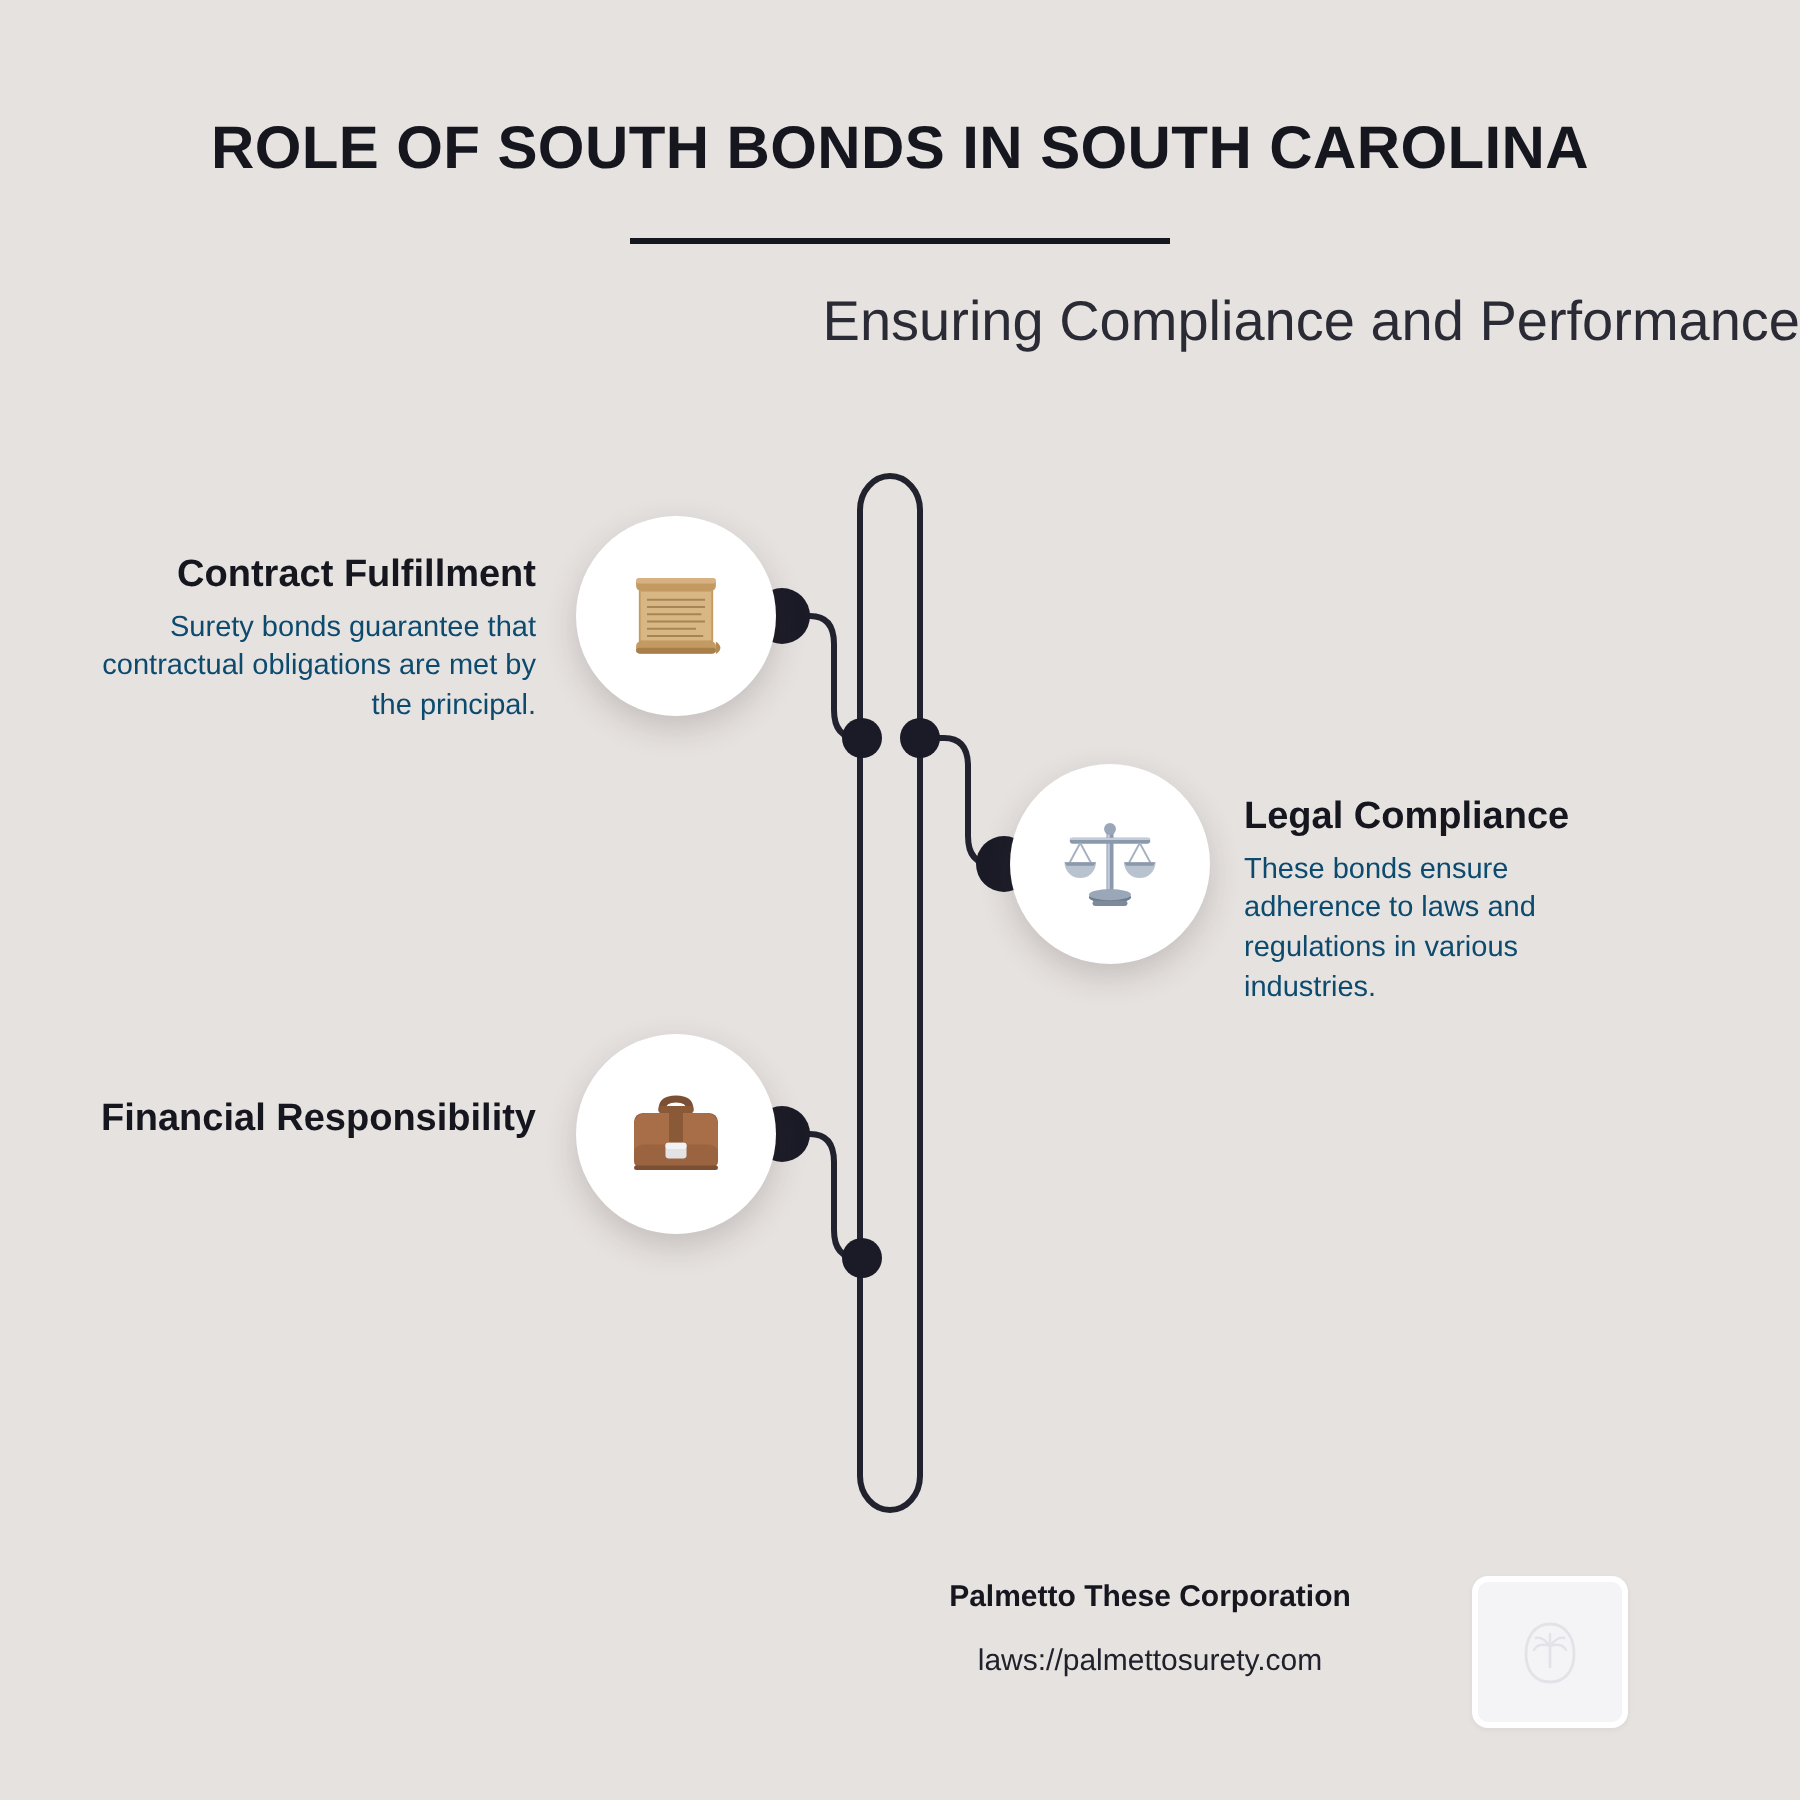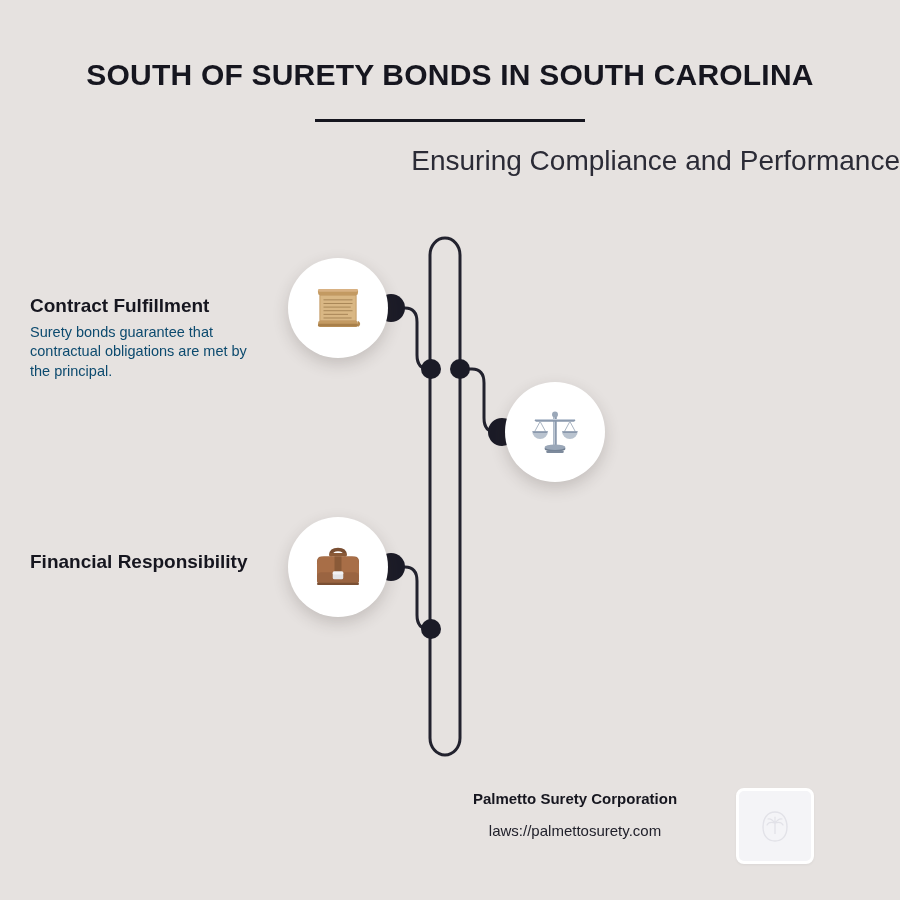--- a/index.html
+++ b/index.html
@@ -93,26 +93,26 @@
     margin: 0;
   }
   .block-body {
     font-size: 14.5px;
     font-weight: 400;
     color: #0c4a6e;
     line-height: 1.35;
     margin: 6px 0 0 0;
   }
 
-  .block.right-align { text-align: left; margin-top: 18px; }
+  .block.right-align { text-align: right; }
   .block.left-align  { text-align: left; }
 
   #block-1 { left: 30px;  top: 277px; width: 238px; }
   #block-2 { left: 622px; top: 398px; width: 200px; }
-  #block-3 { left: 30px;  top: 533px; width: 238px; }
+  #block-3 { left: 30px;  top: 549px; width: 238px; }
 
   
   .footer {
     position: absolute;
     left: 420px;
     top: 790px;
     width: 310px;
     text-align: center;
   }
   .footer-name {
@@ -143,21 +143,21 @@
     align-items: center;
     justify-content: center;
   }
 </style>
 </head>
 <body>
 
 <div class="canvas">
 
   <div class="header">
-    <h1 class="title">SOUTH OF SURETY BONDS IN SOUTH CAROLINA</h1>
+    <h1 class="title">ROLE OF SOUTH BONDS IN SOUTH CAROLINA</h1>
     <div class="divider"></div>
     <p class="subtitle">Ensuring Compliance and Performance</p>
   </div>
 
   <svg class="connector" viewBox="0 0 900 900">
     <g fill="none" stroke="#22222e" stroke-width="3" stroke-linecap="round">
 
       <path d="M 430 369
                L 430 255
                A 15 17 0 0 1 460 255
@@ -253,27 +253,31 @@
       <rect x="26" y="37" width="12" height="3.6" rx="1.4" fill="#f2f2f4"></rect>
       <rect x="8" y="50" width="48" height="2.6" rx="1.3" fill="#7a4f33"></rect>
     </svg>
   </div>
 
   <div class="block right-align" id="block-1">
     <p class="block-heading">Contract Fulfillment</p>
     <p class="block-body">Surety bonds guarantee that contractual obligations are met by the principal.</p>
   </div>
 
+  <div class="block left-align" id="block-2">
+    <p class="block-heading">Legal Compliance</p>
+    <p class="block-body">These bonds ensure adherence to laws and regulations in various industries.</p>
+  </div>
 
   <div class="block right-align" id="block-3">
     <p class="block-heading">Financial Responsibility</p>
   </div>
 
   <div class="footer">
-    <p class="footer-name">Palmetto Surety Corporation</p>
+    <p class="footer-name">Palmetto These Corporation</p>
     <p class="footer-url">laws://palmettosurety.com</p>
   </div>
 
   <div class="footer-logo">
     <svg width="30" height="34" viewBox="0 0 30 34">
       <path d="M15 3 C 7 3 3 10 3 18 C 3 27 8 32 15 32 C 22 32 27 27 27 18 C 27 10 23 3 15 3 Z" fill="none" stroke="#e2e2e8" stroke-width="1.4"></path>
       <line x1="15" y1="14" x2="15" y2="25" stroke="#e2e2e8" stroke-width="1.3"></line>
       <path d="M15 14 q -6 -2 -8 2 M15 14 q 6 -2 8 2 M15 14 q -4 -5 -7 -4 M15 14 q 4 -5 7 -4 M15 14 q 0 -5 0 -6" fill="none" stroke="#e2e2e8" stroke-width="1.2" stroke-linecap="round"></path>
     </svg>
   </div>

